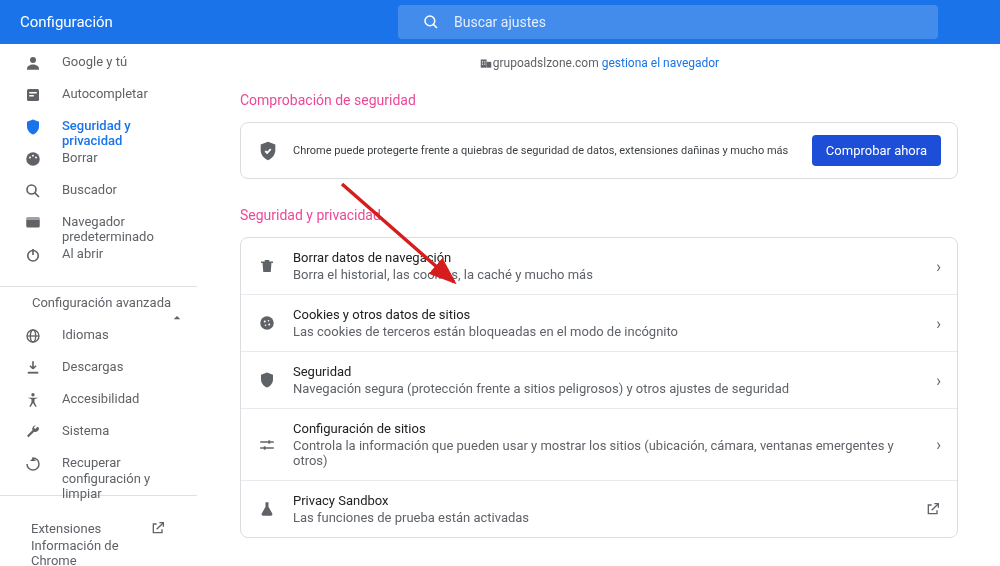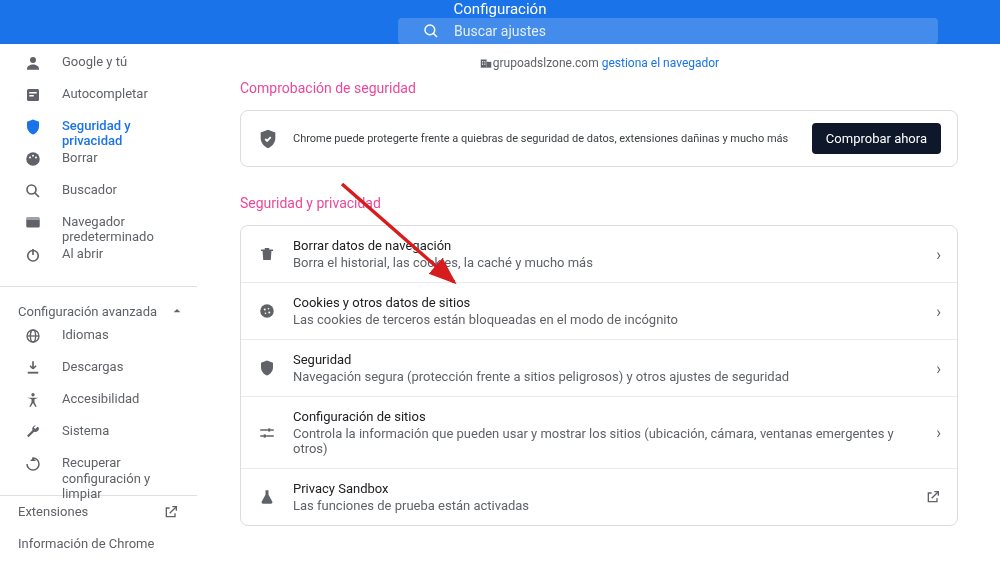--- a/index.html
+++ b/index.html
@@ -1,42 +1,42 @@
 <!DOCTYPE html>
 <html><head>
 <meta charset="utf-8">
 <style>
 * { margin: 0; padding: 0; box-sizing: border-box; font-family: Roboto, "Segoe UI", Arial, sans-serif; }
 body { width: 1000px; height: 566px; overflow: hidden; background: #fff; color: #202124; font-size: 13px; position: relative; }
 
-.header { height: 44px; background: #1a73e8; display: flex; align-items: center; padding: 0 20px; flex-direction: column; }
+.header { height: 44px; background: #1a73e8; display: flex; align-items: center; padding: 0 20px; }
 .header-title { color: #fff; font-size: 15px; font-weight: 400; }
 .search-wrap { margin-left: auto; margin-right: 42px; width: 540px; height: 34px; background: rgba(255,255,255,.18); border-radius: 4px; display: flex; align-items: center; padding: 0 24px; gap: 14px; }
 .search-wrap input { flex: 1; background: transparent; border: none; outline: none; color: #fff; font-size: 14px; }
 .search-wrap input::placeholder { color: rgba(255,255,255,.85); }
 
 .layout { display: flex; height: calc(100% - 44px); }
 .sidebar { width: 198px; padding-top: 10px; border-right: 1px solid transparent; }
 .nav-item { display: flex; align-items: flex-start; height: 32px; padding: 0 10px 0 24px; gap: 20px; color: #5f6368; cursor: pointer; border-radius: 0 16px 16px 0; font-size: 13px; }
 .nav-item.active { color: #1a73e8; font-weight: 500; }
 .nav-item .nicon { width: 18px; height: 18px; display: flex; align-items: center; justify-content: center; }
 .nav-divider { height: 1px; background: #e0e0e0; margin: 8px 0; }
-.nav-section { display: flex; align-items: center; height: 32px; padding: 0 12px 0 18px; color: #5f6368; cursor: pointer; font-size: 13px; }
+.nav-section { display: flex; align-items: center; height: 32px; padding: 0 12px 0 18px; color: #5f6368; cursor: pointer; font-size: 13px; flex-direction: column; }
 .nav-section .exp { margin-left: auto; }
-.nav-extra { display: flex; align-items: flex-start; height: 32px; padding: 0 18px; color: #5f6368; cursor: pointer; font-size: 13px; }
+.nav-extra { display: flex; align-items: flex-end; height: 32px; padding: 0 31px; color: #5f6368; cursor: pointer; font-size: 13px; }
 .nav-extra .ext-icon { margin-left: auto; }
 
 .main { flex: 1; padding: 12px 42px 20px 42px; overflow-y: auto; }
-.managed { text-align: center; color: #5f6368; font-size: 12px; margin-bottom: 10px; display: flex; justify-content: center; align-items: center; }
+.managed { text-align: center; color: #5f6368; font-size: 12px; margin-bottom: 22px; display: flex; justify-content: center; align-items: center; }
 .managed a { color: #1a73e8; text-decoration: none; }
 .section-title { font-size: 14px; color: #ec4899; font-weight: 400; margin: 0 0 14px 0; }
 .card { border: 1px solid #dadce0; border-radius: 8px; margin-bottom: 28px; }
 .card.pad { padding: 12px 16px; display: flex; align-items: center; gap: 14px; }
 .card.pad .ctext { flex: 1; color: #3c4043; font-size: 11px; line-height: 1.4; }
-.btn { background: #0f172a; color: #fff; border: none; border-radius: 4px; padding: 8px 14px; font-size: 13px; cursor: pointer; white-space: nowrap; }
+.btn { background: #1d4ed8; color: #fff; border: none; border-radius: 4px; padding: 8px 14px; font-size: 13px; cursor: pointer; white-space: nowrap; }
 .row { display: flex; align-items: center; padding: 12px 16px; gap: 16px; border-top: 1px solid #e8eaed; cursor: pointer; }
 .card .row:first-child { border-top: none; }
 .row .ricon { width: 20px; height: 20px; color: #5f6368; display: flex; align-items: center; justify-content: center; flex-shrink: 0; }
 .row .rbody { flex: 1; }
 .row .rtitle { font-size: 13px; color: #202124; }
 .row .rsub { font-size: 13px; color: #5f6368; margin-top: 2px; }
 .row .chev { color: #5f6368; font-size: 16px; }
 
 svg { display: block; }
 

